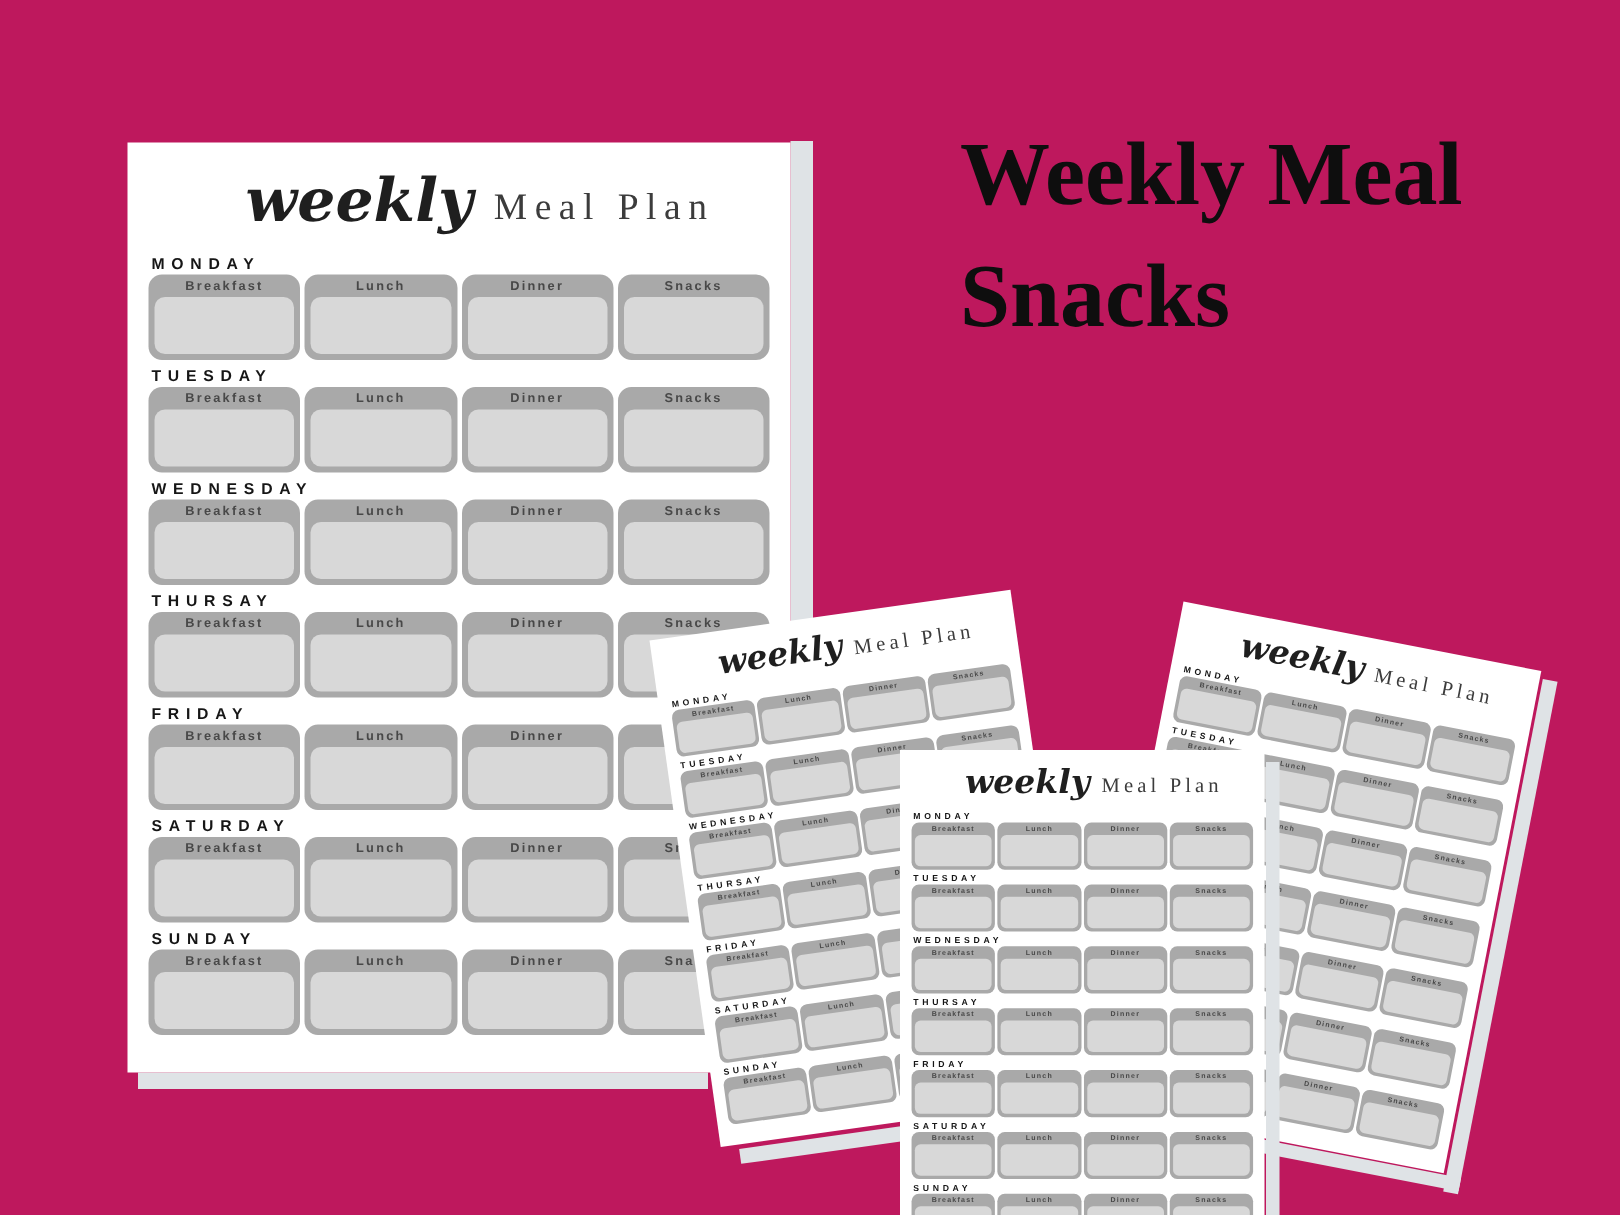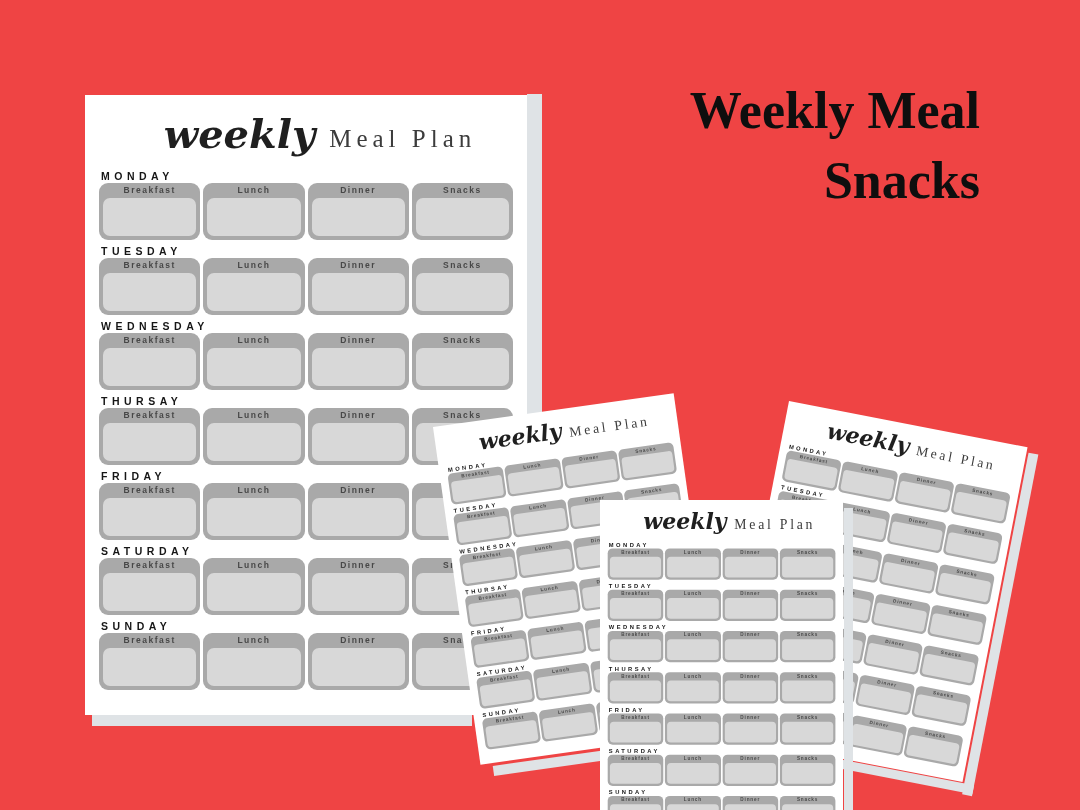--- a/index.html
+++ b/index.html
@@ -1,16 +1,16 @@
 <!DOCTYPE html>
 <html><head>
 <meta charset="utf-8">
 <style>
   html,body{margin:0;padding:0;background:#ffffff;}
-  .canvas{position:relative;width:1080px;height:810px;overflow:hidden;background:#ef4444;
+  .canvas{position:relative;width:1080px;height:810px;overflow:hidden;background:#be185d;
           font-family:"Liberation Sans",sans-serif;}
 
   
   .shadow{position:absolute;background:#dfe3e6;z-index:1;}
   .sh-main-right{left:527px;top:94px;width:15px;height:430px;}
   .sh-main-bottom{left:92px;top:715px;width:380px;height:11px;}
 
   
   .page{position:absolute;background:#ffffff;}
   .page .sh{position:absolute;background:#dfe3e6;}
@@ -42,22 +42,22 @@
   .pp-day-label{font-size:10.5px;font-weight:700;letter-spacing:4.5px;color:#161616;
                 height:13px;line-height:13px;padding-left:2px;}
   .pp-row{display:grid;grid-template-columns:repeat(4,1fr);gap:3px;}
   .meal{height:57px;background:#a9a9a9;border-radius:9px;display:flex;flex-direction:column;}
   .meal-h{height:15px;line-height:15px;text-align:center;font-size:8.5px;font-weight:700;
           letter-spacing:1.5px;color:#484848;white-space:nowrap;overflow:hidden;}
   .meal-b{flex:1;background:#d8d8d8;border-radius:7px;margin:0 4px 4px 4px;}
 
   
   .heading{position:absolute;left:640px;top:76px;width:340px;z-index:4;
-           text-align:right;font-family:"Liberation Serif",serif;font-weight:700;
-           font-size:52px;line-height:1.35;color:#0e0e0e;}
+           text-align:left;font-family:"Liberation Serif",serif;font-weight:700;
+           font-size:60px;line-height:1.35;color:#0e0e0e;}
 </style>
 </head>
 <body>
 
 <div class="canvas">
 
   <div class="shadow sh-main-right"></div>
   <div class="shadow sh-main-bottom"></div>
 
   <div class="page page-main">

